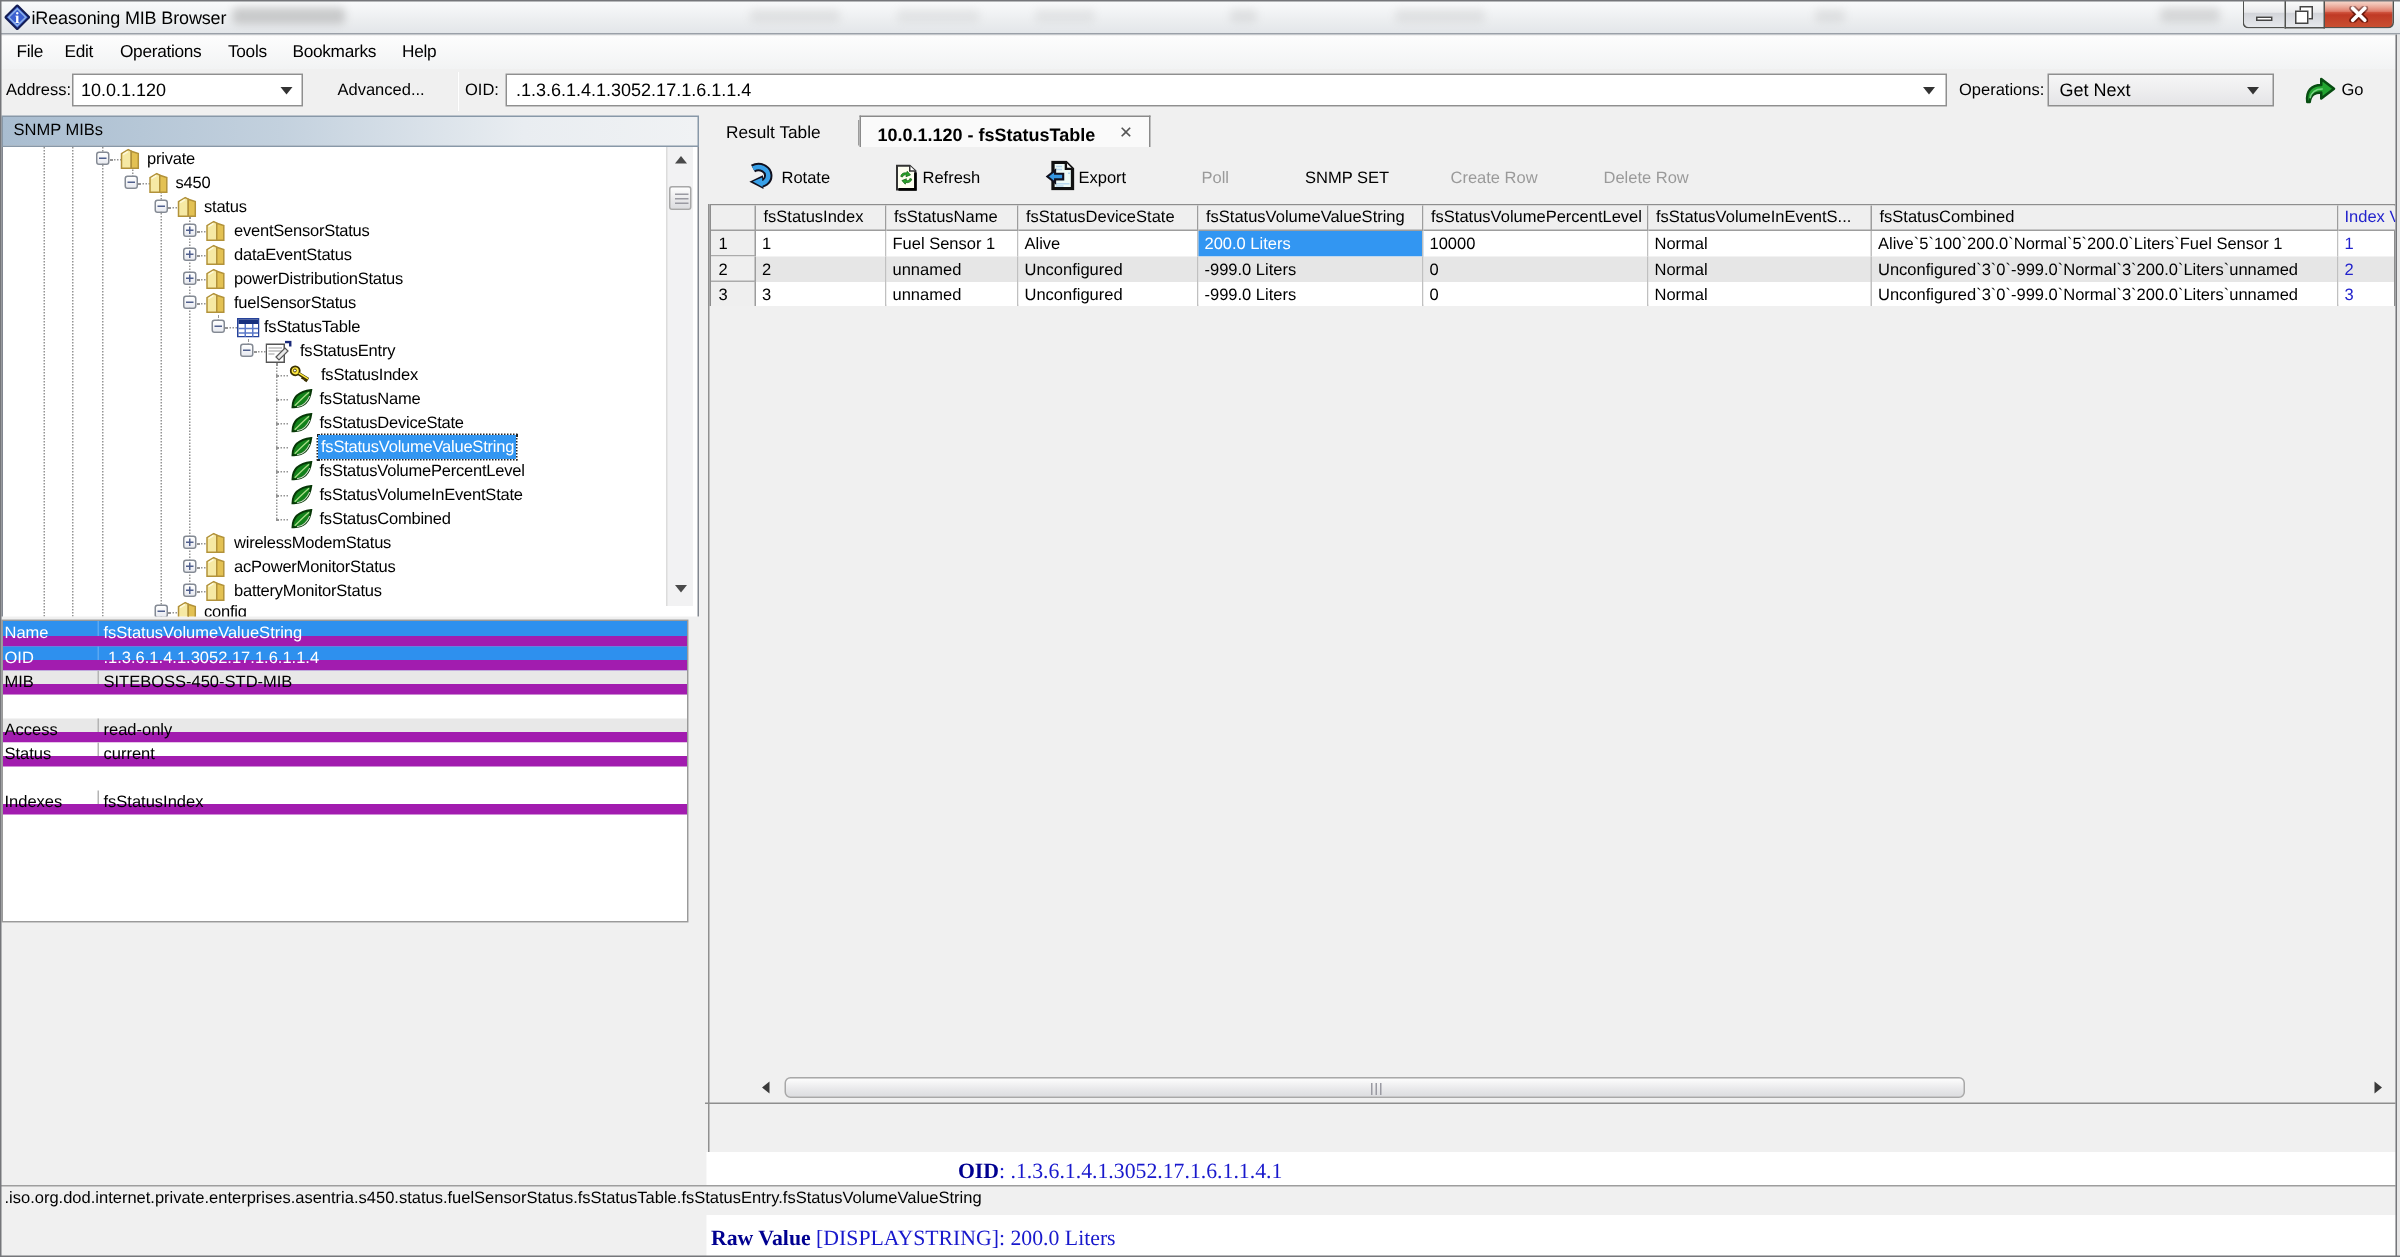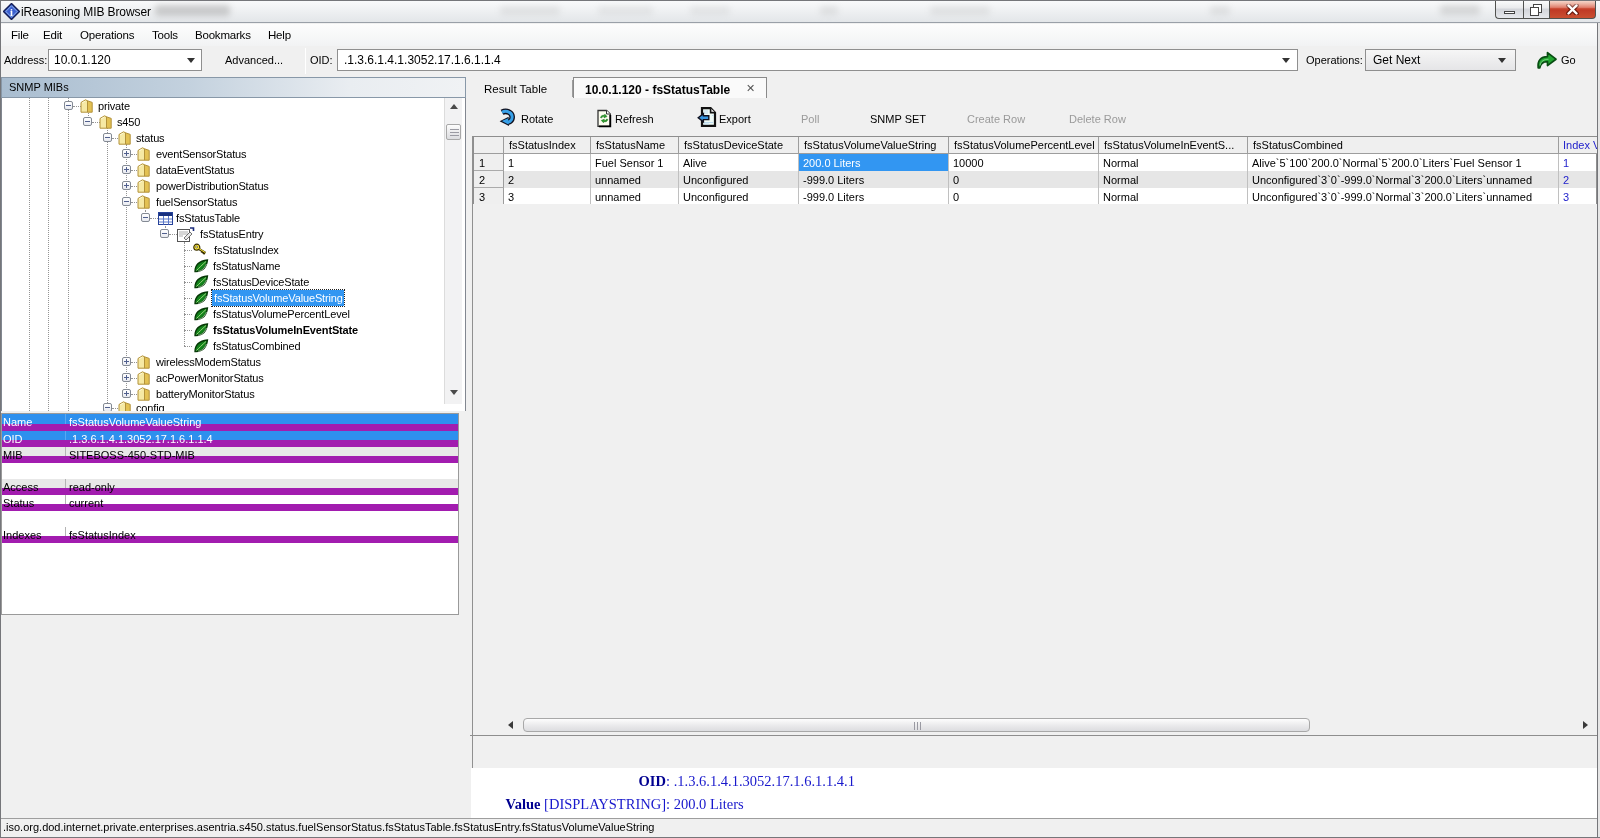--- a/index.html
+++ b/index.html
@@ -47,21 +47,21 @@
 .dcell { position:absolute; background:#fff; border-right:1px solid #c0c0c0; padding-left:4px; line-height:18px; font-size:11px; white-space:nowrap; overflow:hidden; }
 .rhcell { position:absolute; background:#efefef; border-right:1px solid #9d9d9d; border-bottom:1px solid #ababab; padding-left:5px; line-height:18px; font-size:11px; }
 
 .sb-thumb { background:linear-gradient(#fdfdfd,#e8e8ea 60%,#dcdde0); border:1px solid #a8a8a8; border-radius:2px; position:absolute; }
 
 #infopane { position:absolute; left:471px; top:768px; width:1127px; height:74px; background:#fff; font-family:"Liberation Serif", serif; font-size:14.5px; color:#1818cc; }
 .infoline { position:absolute; white-space:nowrap; }
 .infolabel { display:inline-block; text-align:right; white-space:nowrap; }
 .infolabel b { color:#000090; }
 
-#statusbar { position:absolute; left:0; top:818px; width:1600px; height:20px; background:#f0f0f0; border-top:1px solid #9e9e9e; line-height:17px; padding-left:3px; font-size:11px; }
+#statusbar { position:absolute; left:0; top:790px; width:1600px; height:20px; background:#f0f0f0; border-top:1px solid #9e9e9e; line-height:17px; padding-left:3px; font-size:11px; }
 
 #winborder { position:absolute; left:0; top:0; width:1600px; height:838px; border:1px solid #75767a; border-right:none; pointer-events:none; z-index:99; }
 #rightedge { position:absolute; right:0; top:23px; width:3px; height:815px; background:#e6e6e6; border-left:1px solid #75767a; z-index:98; }
 </style>
 </head>
 <body>
 <div id="winborder"></div>
 <div id="rightedge"></div>
 
 <div id="titlebar">
@@ -290,21 +290,21 @@
       <path d="M2 12.5 C2 6 6 2 14.5 1 C13.5 9 9.5 12.5 3 12.5 Z" fill="#12821a" stroke="#073807" stroke-width="1.3"></path>
       <path d="M3.5 11.5 C6 9 9 6 13 2.5" stroke="#a8dd88" stroke-width="0.9" fill="none"></path>
       <path d="M5 12.2 C8.5 12 11.5 9.5 13.5 5" stroke="#e8f8e0" stroke-width="0.7" fill="none" opacity="0.85"></path>
     </svg>
   <div class="trow" style="left:211px;top:208px;">fsStatusVolumePercentLevel</div>
   <svg class="abs" style="left:191px;top:225px" width="16" height="14" viewBox="0 0 16 14">
       <path d="M2 12.5 C2 6 6 2 14.5 1 C13.5 9 9.5 12.5 3 12.5 Z" fill="#12821a" stroke="#073807" stroke-width="1.3"></path>
       <path d="M3.5 11.5 C6 9 9 6 13 2.5" stroke="#a8dd88" stroke-width="0.9" fill="none"></path>
       <path d="M5 12.2 C8.5 12 11.5 9.5 13.5 5" stroke="#e8f8e0" stroke-width="0.7" fill="none" opacity="0.85"></path>
     </svg>
-  <div class="trow" style="left:211px;top:224px;font-weight:bold;">fsStatusVolumeInEventState</div>
+  <div class="trow" style="left:211px;top:224px;">fsStatusVolumeInEventState</div>
   <svg class="abs" style="left:191px;top:241px" width="16" height="14" viewBox="0 0 16 14">
       <path d="M2 12.5 C2 6 6 2 14.5 1 C13.5 9 9.5 12.5 3 12.5 Z" fill="#12821a" stroke="#073807" stroke-width="1.3"></path>
       <path d="M3.5 11.5 C6 9 9 6 13 2.5" stroke="#a8dd88" stroke-width="0.9" fill="none"></path>
       <path d="M5 12.2 C8.5 12 11.5 9.5 13.5 5" stroke="#e8f8e0" stroke-width="0.7" fill="none" opacity="0.85"></path>
     </svg>
   <div class="trow" style="left:211px;top:240px;">fsStatusCombined</div>
   <svg class="abs" style="left:135px;top:257px" width="13" height="14" viewBox="0 0 13 14">
       <path d="M1 3.5 L5.5 0.8 L7.5 1.8 L7.5 13.2 L1 13.2 Z" fill="#f6e9a4" stroke="#b2923a" stroke-width="1"></path>
       <path d="M7.5 1.8 L12.2 3.4 L12.2 13.2 L7.5 13.2 Z" fill="#e3c153" stroke="#b2923a" stroke-width="1"></path>
       <path d="M2 4 L5.3 2" stroke="#fdf8d8" stroke-width="1" fill="none"></path>

